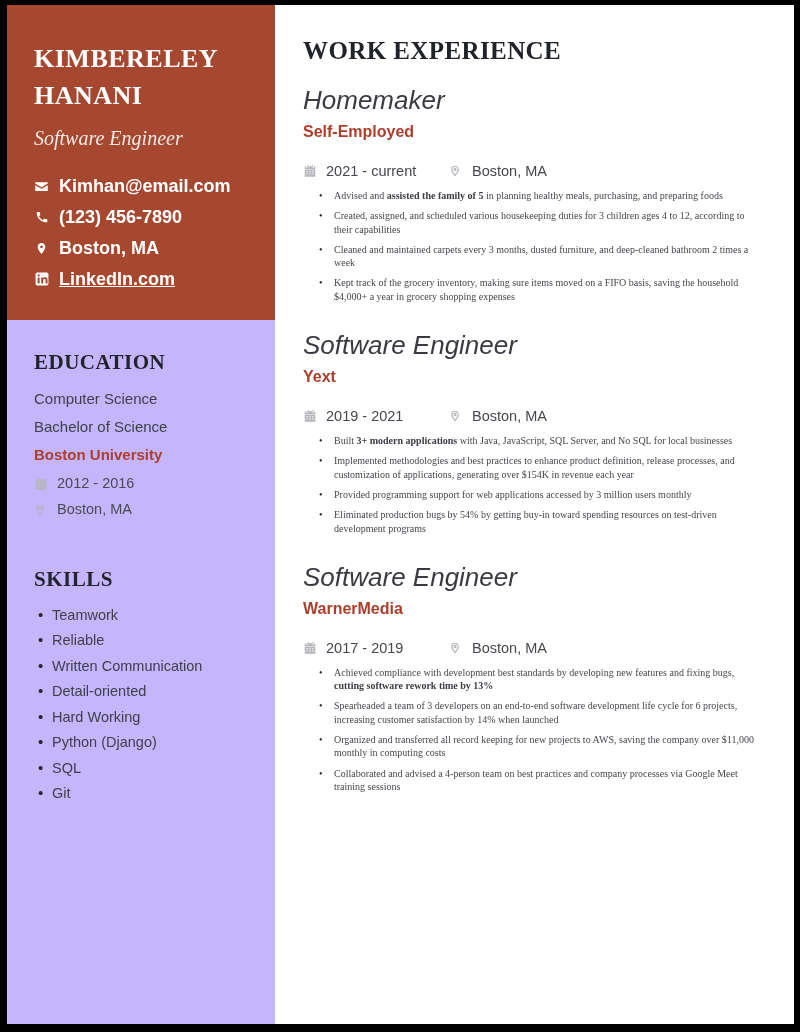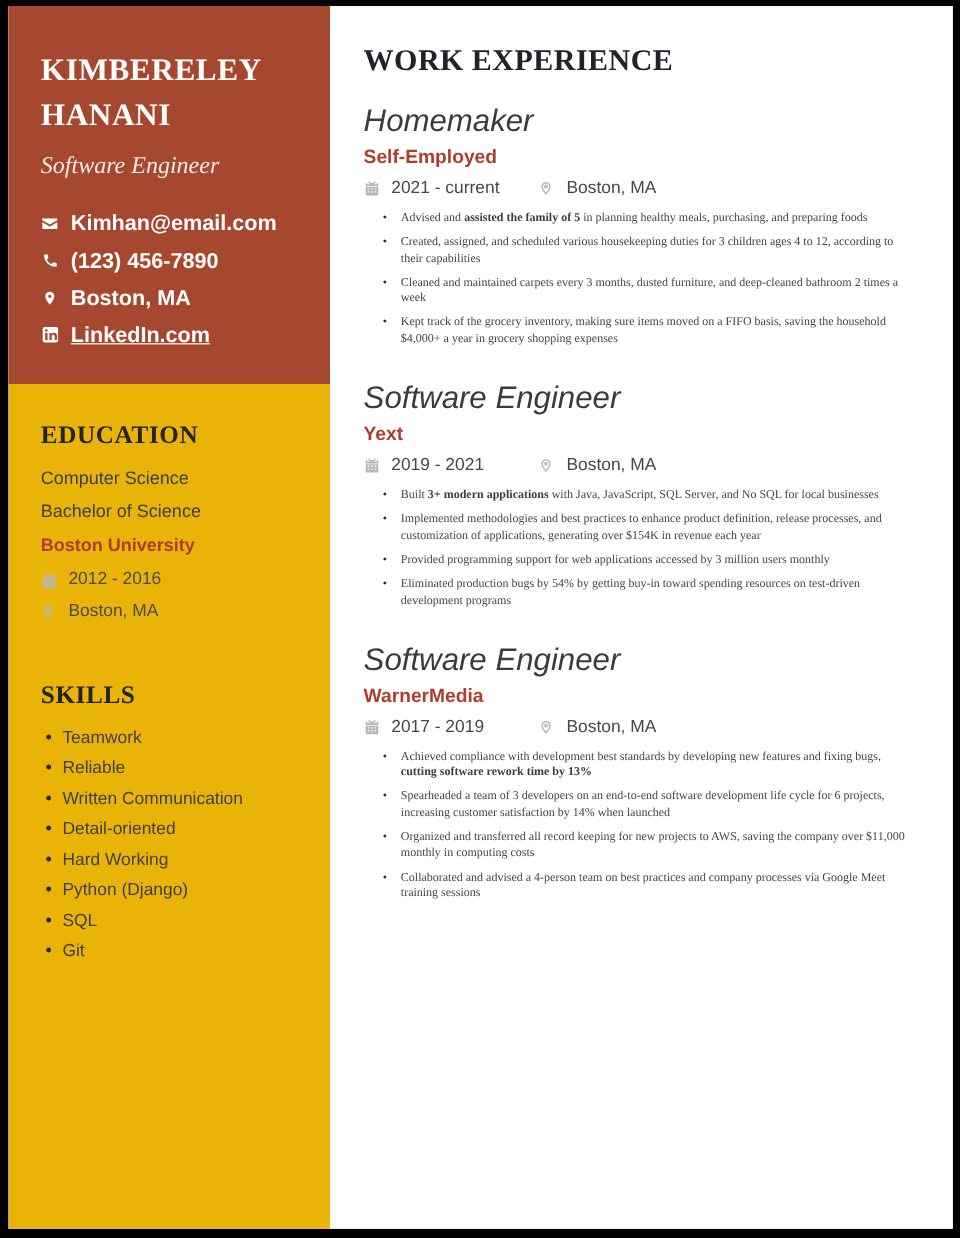--- a/index.html
+++ b/index.html
@@ -16,21 +16,21 @@
   }
   .page {
     display: flex;
     width: 100%; height: 100%;
     background: #ffffff;
     overflow: hidden;
   }
   
   .sidebar {
     width: 268px; flex: 0 0 268px;
-    background: #eab308;
+    background: #c4b5fd;
   }
   .side-header {
     background: #a6482f;
     color: #fff;
     padding: 36px 20px 30px 27px;
   }
   .name {
     font-family: "Liberation Serif", "DejaVu Serif", serif;
     font-weight: 700;
     font-size: 26px;
@@ -101,21 +101,21 @@
     font-size: 26px; font-weight: 400; color: #3a3b42;
     margin: 0;
     font-style: italic;
   }
   .company {
     font-size: 16px; font-weight: 700; color: #ad3e2c;
     margin-top: 7px;
   }
   .job-meta {
     display: flex; align-items: center;
-    margin-top: 8px;
+    margin-top: 22px;
     font-size: 14.5px; color: #46474e; text-align: center;
   }
   .job-meta .seg { display: flex; align-items: center; gap: 9px; }
   .job-meta .seg.date-seg { width: 146px; flex: 0 0 146px; }
   .job-meta .ic { width: 14px; height: 14px; flex: 0 0 14px; }
   .bullets { list-style: none; margin: 10px 0 0 0; padding: 0 0 0 31px; }
   .bullets li {
     position: relative;
     font-size: 10px; line-height: 1.33; color: #45464d;
     margin-bottom: 7px;

